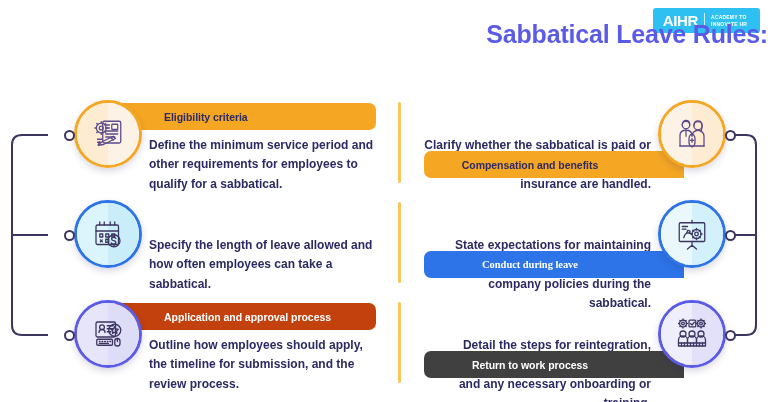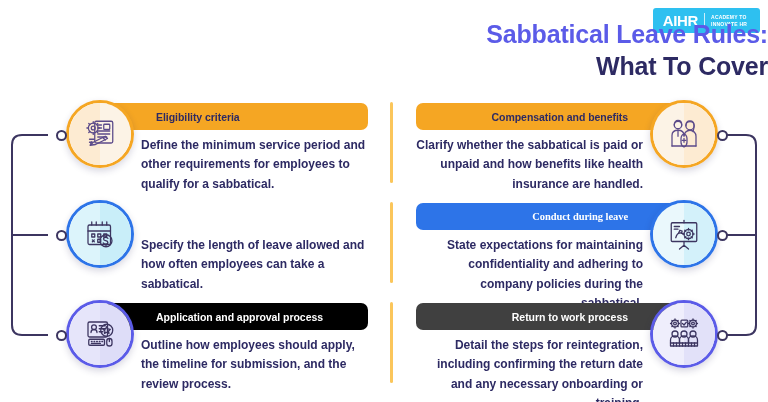--- a/index.html
+++ b/index.html
@@ -74,21 +74,21 @@
   }
 
   
   .rail { position: absolute; }
   .rail svg { display: block; }
 
   
   .grid {
     position: absolute;
     top: 95px;
-    left: 8px;
+    left: 16px;
     width: 740px;
     height: 300px;
   }
 
   .row {
     position: absolute;
     left: 0;
     width: 768px;
     height: 100px;
   }
@@ -168,21 +168,22 @@
   .card.left .pill {
     left: 78px;
     border-radius: 0 7px 7px 0;
     padding-left: 48px;
     justify-content: flex-start;
   }
   .card.right .pill {
     right: 78px;
     border-radius: 7px 0 0 7px;
     padding-right: 48px;
-    justify-content: flex-end;
+    justify-content: center;
+    margin-top: 48px;
   }
   .pill-label {
     font-size: 10.5px;
     font-weight: bold;
     letter-spacing: -0.05px;
     white-space: nowrap;
   }
 
   
   .body-text {
@@ -216,21 +217,20 @@
 
 <div class="logo">
   <div class="logo-mark">AIHR</div>
   <div class="logo-rule"></div>
   <div class="logo-tag">ACADEMY TO
 INNOVATE HR</div>
 </div>
 
 <div class="title-block">
   <div class="title-line1">Sabbatical Leave Rules:</div>
-  <div class="title-line2">What To Cover</div>
 </div>
 
 <div class="rail" style="left:0px; top:95px;">
   <svg width="70" height="300" viewBox="0 0 70 300" fill="none">
     <path d="M48 40 H22 Q12 40 12 50 V230 Q12 240 22 240 H48" stroke="#3C3560" stroke-width="2" fill="none"></path>
     <path d="M12 140 H48" stroke="#3C3560" stroke-width="2" fill="none"></path>
   </svg>
 </div>
 
 <div class="rail" style="left:698px; top:95px;">
@@ -352,21 +352,21 @@
           <path d="M12 22c0-2.4 1.8-4 4-4s4 1.6 4 4"></path>
           <path d="M23 13h8M23 17h8M23 21h5"></path>
           <circle cx="33" cy="19" r="8"></circle>
           <path d="M33 14.2l1.5 3 3.3.5-2.4 2.3.6 3.3-3-1.6-3 1.6.6-3.3-2.4-2.3 3.3-.5z"></path>
           <rect x="9" y="31" width="21" height="8" rx="1.5"></rect>
           <path d="M12.5 34h1M16 34h1M19.5 34h1M23 34h1M26.5 34h1M12.5 36.5h12"></path>
           <rect x="33" y="30" width="7" height="10" rx="3.5"></rect>
           <path d="M36.5 30v4"></path>
         </svg>
       </div>
-      <div class="pill" style="background:#000000;">
+      <div class="pill" style="background:#c2410c;">
         <span class="pill-label" style="color:#FFFFFF;">Application and approval process</span>
       </div>
       <div class="body-text">Outline how employees should apply, the timeline for submission, and the review process.</div>
     </div>
 
     <div class="card right">
       <div class="node"></div>
       <div class="icon-circle" style="--fillA:#EFEEFC; --fillB:#E2E1F9; border-color:#5B5BE8;">
         <div class="half"></div>
         <svg width="36" height="36" viewBox="0 0 48 48" fill="none" stroke="#3C3560" stroke-width="1.7" stroke-linecap="round" stroke-linejoin="round">

